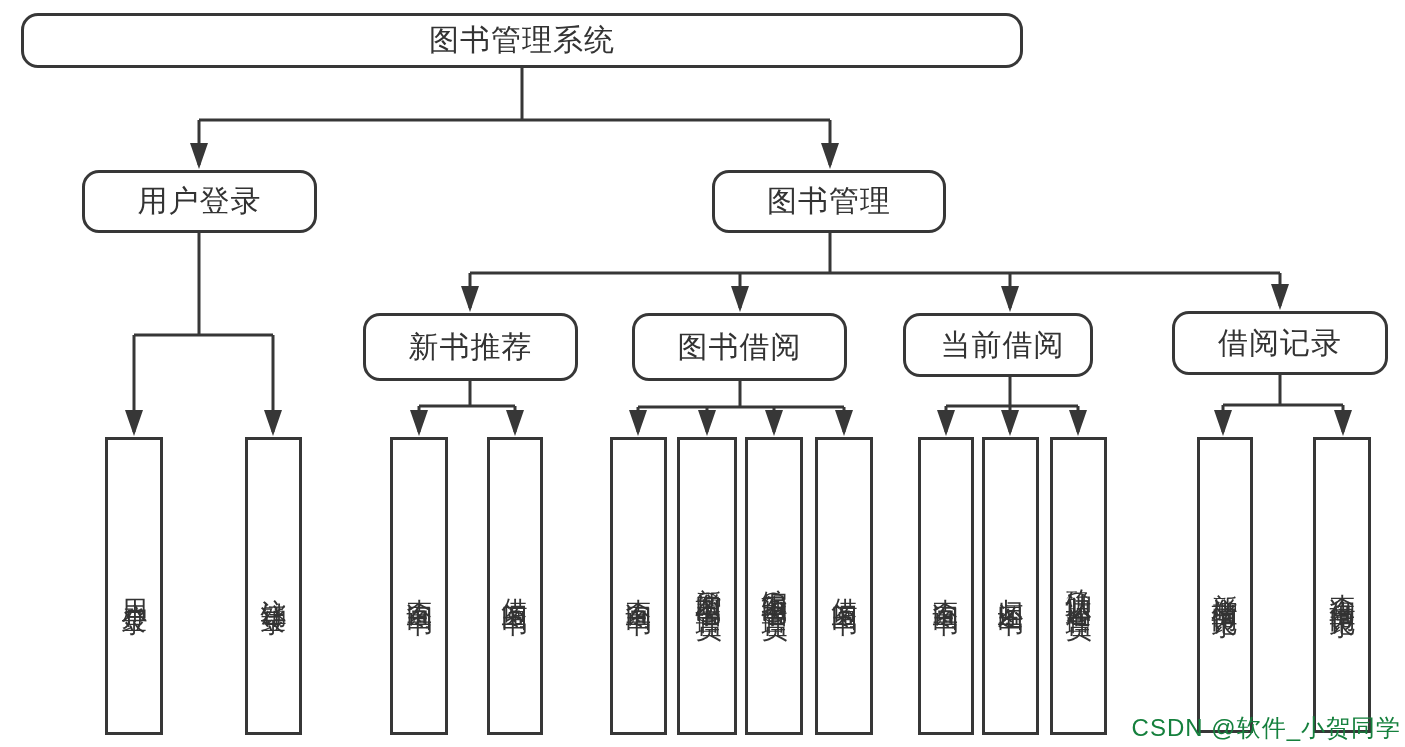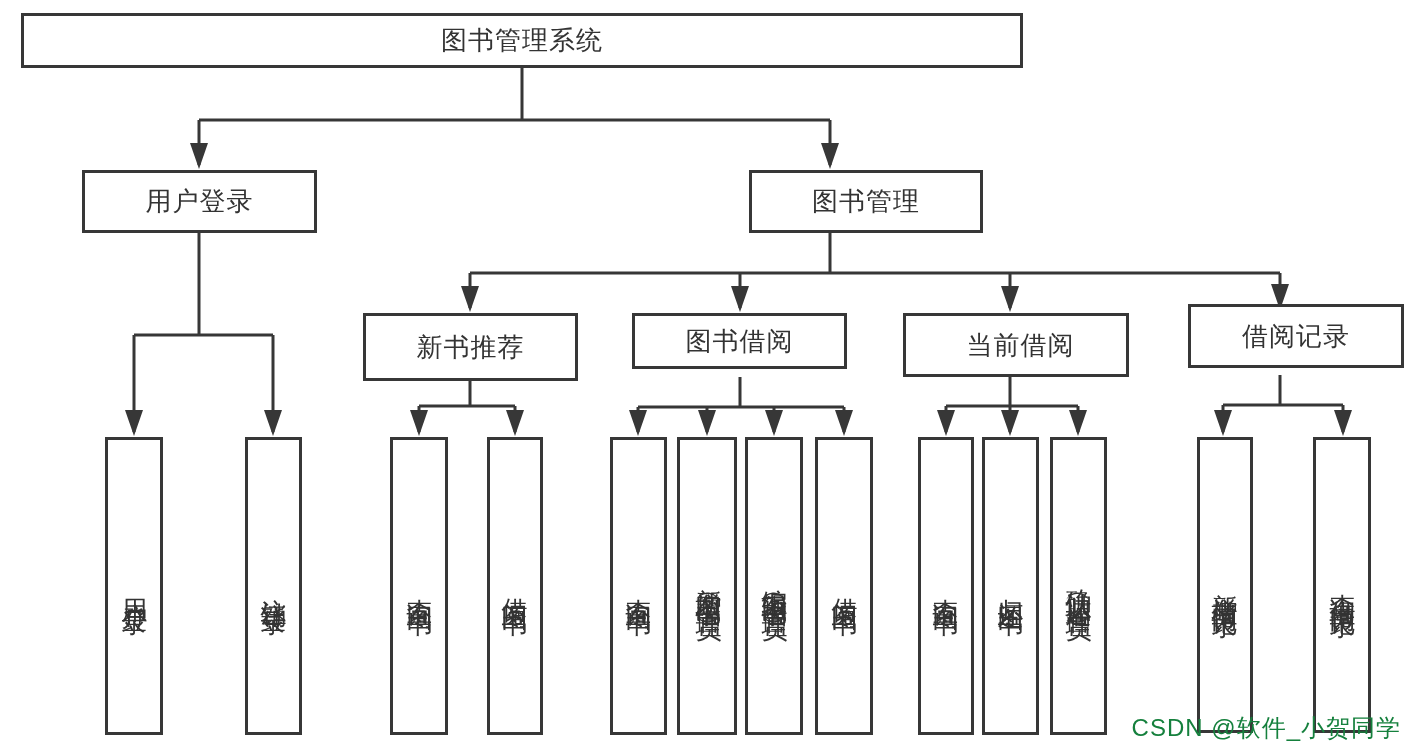--- a/index.html
+++ b/index.html
@@ -20,39 +20,40 @@
   .node {
     position: absolute;
     box-sizing: border-box;
     border: 3px solid #373737;
     background: #ffffff;
   }
   .hbox {
     display: flex;
     align-items: center;
     justify-content: center;
-    font-size: 26px;
+    font-size: 30px;
     letter-spacing: 1px;
     white-space: nowrap;
+    border-radius: 17px;
   }
   .vbox {
     writing-mode: vertical-rl;
     text-align: center;
     font-size: 26px;
     line-height: 50px;
     letter-spacing: 4px;
   }
   
   .b-root      { left: 21px;   top: 13px;  width: 1002px; height: 55px; }
   .b-login     { left: 82px;   top: 170px; width: 235px;  height: 63px; }
-  .b-mgmt      { left: 712px;  top: 170px; width: 234px;  height: 63px; margin-left: 37px; }
+  .b-mgmt      { left: 712px;  top: 170px; width: 234px;  height: 63px; }
   .b-recommend { left: 363px;  top: 313px; width: 215px;  height: 68px; }
-  .b-borrow    { left: 632px;  top: 313px; width: 215px;  height: 56px; }
-  .b-current   { left: 903px;  top: 313px; width: 226px;  height: 64px; padding-left: 9px; }
-  .b-records   { left: 1172px; top: 304px; width: 216px;  height: 64px; margin-left: 16px; }
+  .b-borrow    { left: 632px;  top: 313px; width: 215px;  height: 68px; }
+  .b-current   { left: 903px;  top: 313px; width: 190px;  height: 64px; padding-left: 9px; }
+  .b-records   { left: 1172px; top: 311px; width: 216px;  height: 64px; }
   
   .b-g0a { left: 105px;  top: 437px; width: 58px; height: 298px; }
   .b-g0b { left: 245px;  top: 437px; width: 57px; height: 298px; }
   .b-g1a { left: 390px;  top: 437px; width: 58px; height: 298px; }
   .b-g1b { left: 487px;  top: 437px; width: 56px; height: 298px; }
   .b-g2a { left: 610px;  top: 437px; width: 57px; height: 298px; }
   .b-g2b { left: 677px;  top: 437px; width: 60px; height: 298px; }
   .b-g2c { left: 745px;  top: 437px; width: 58px; height: 298px; }
   .b-g2d { left: 815px;  top: 437px; width: 58px; height: 298px; }
   .b-g3a { left: 918px;  top: 437px; width: 56px; height: 298px; }

